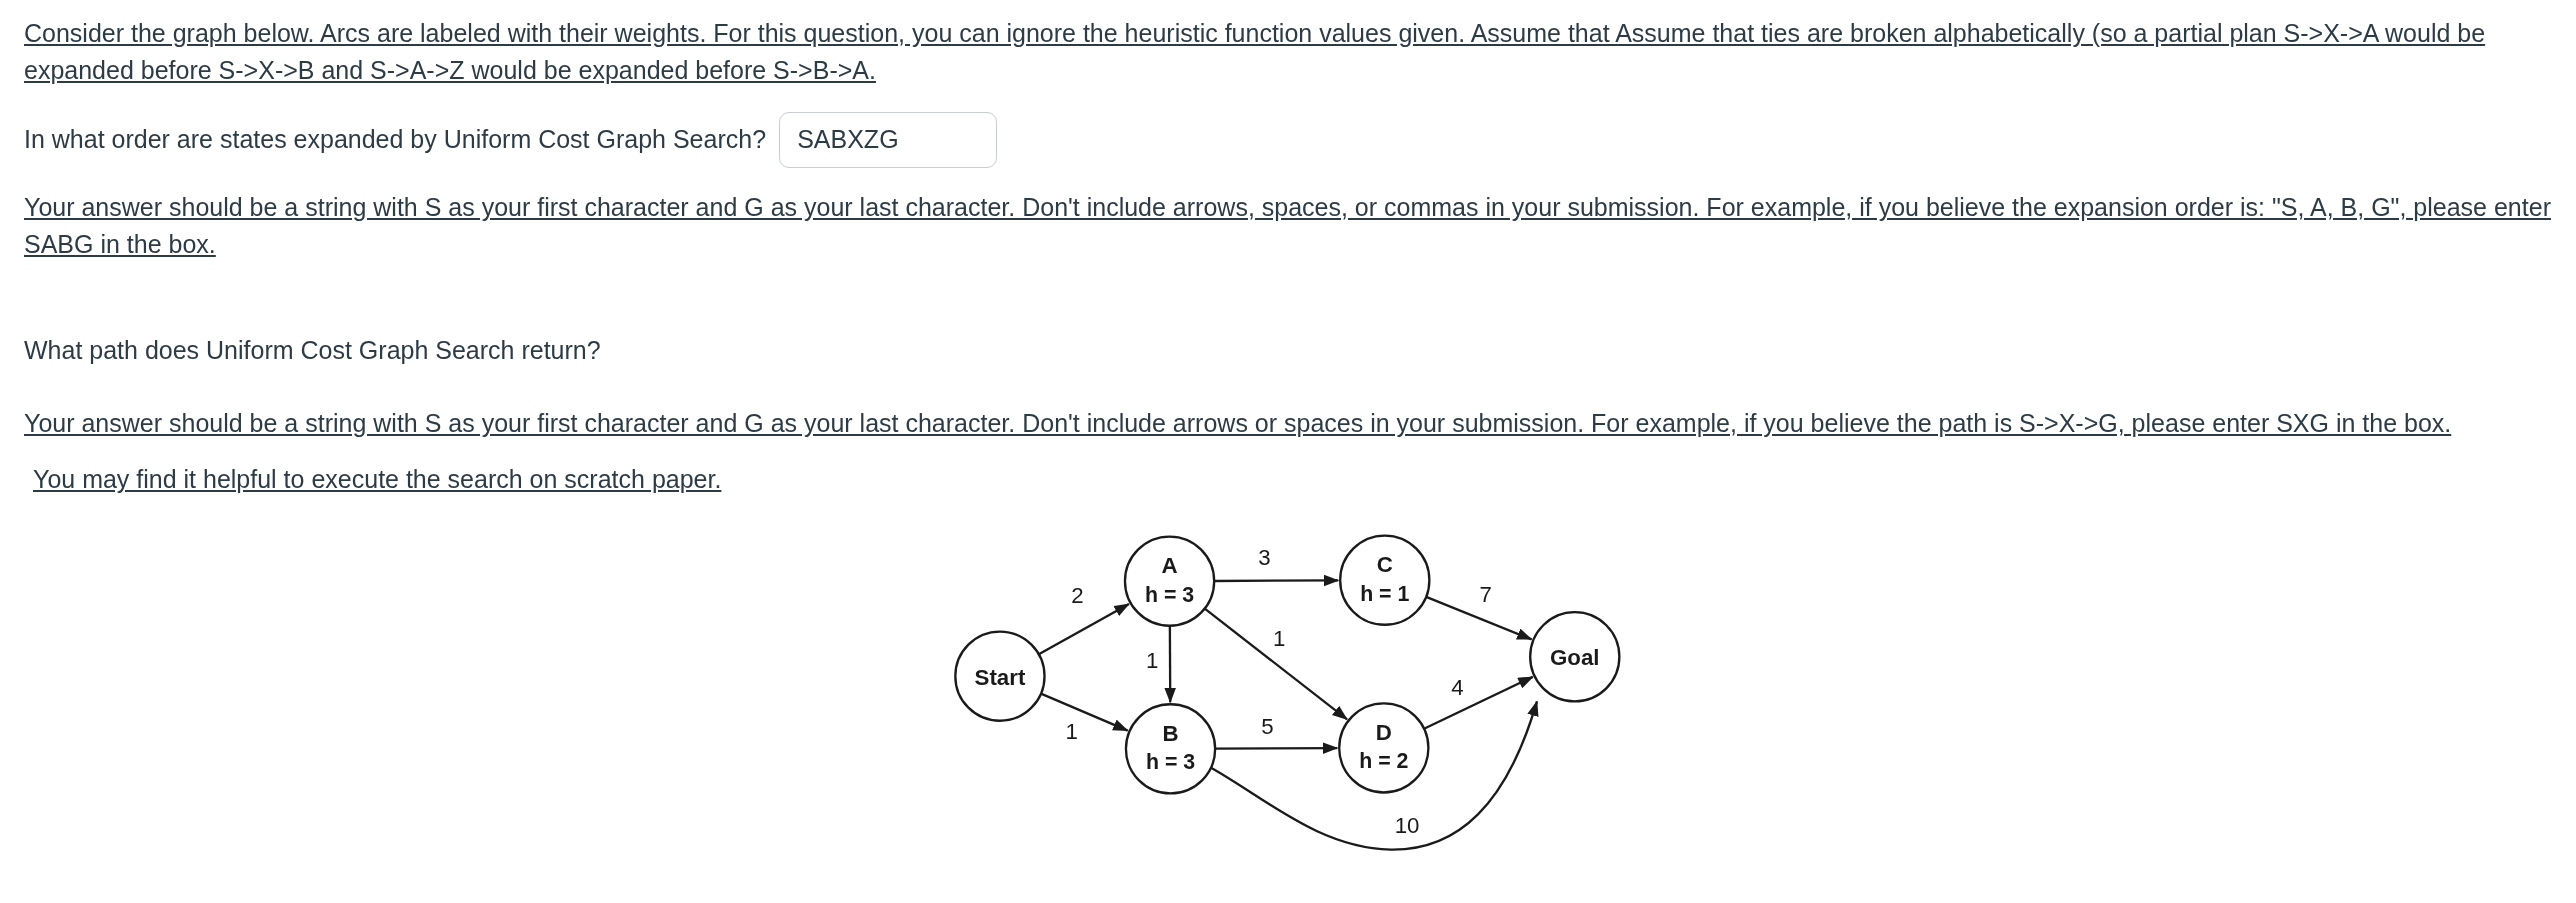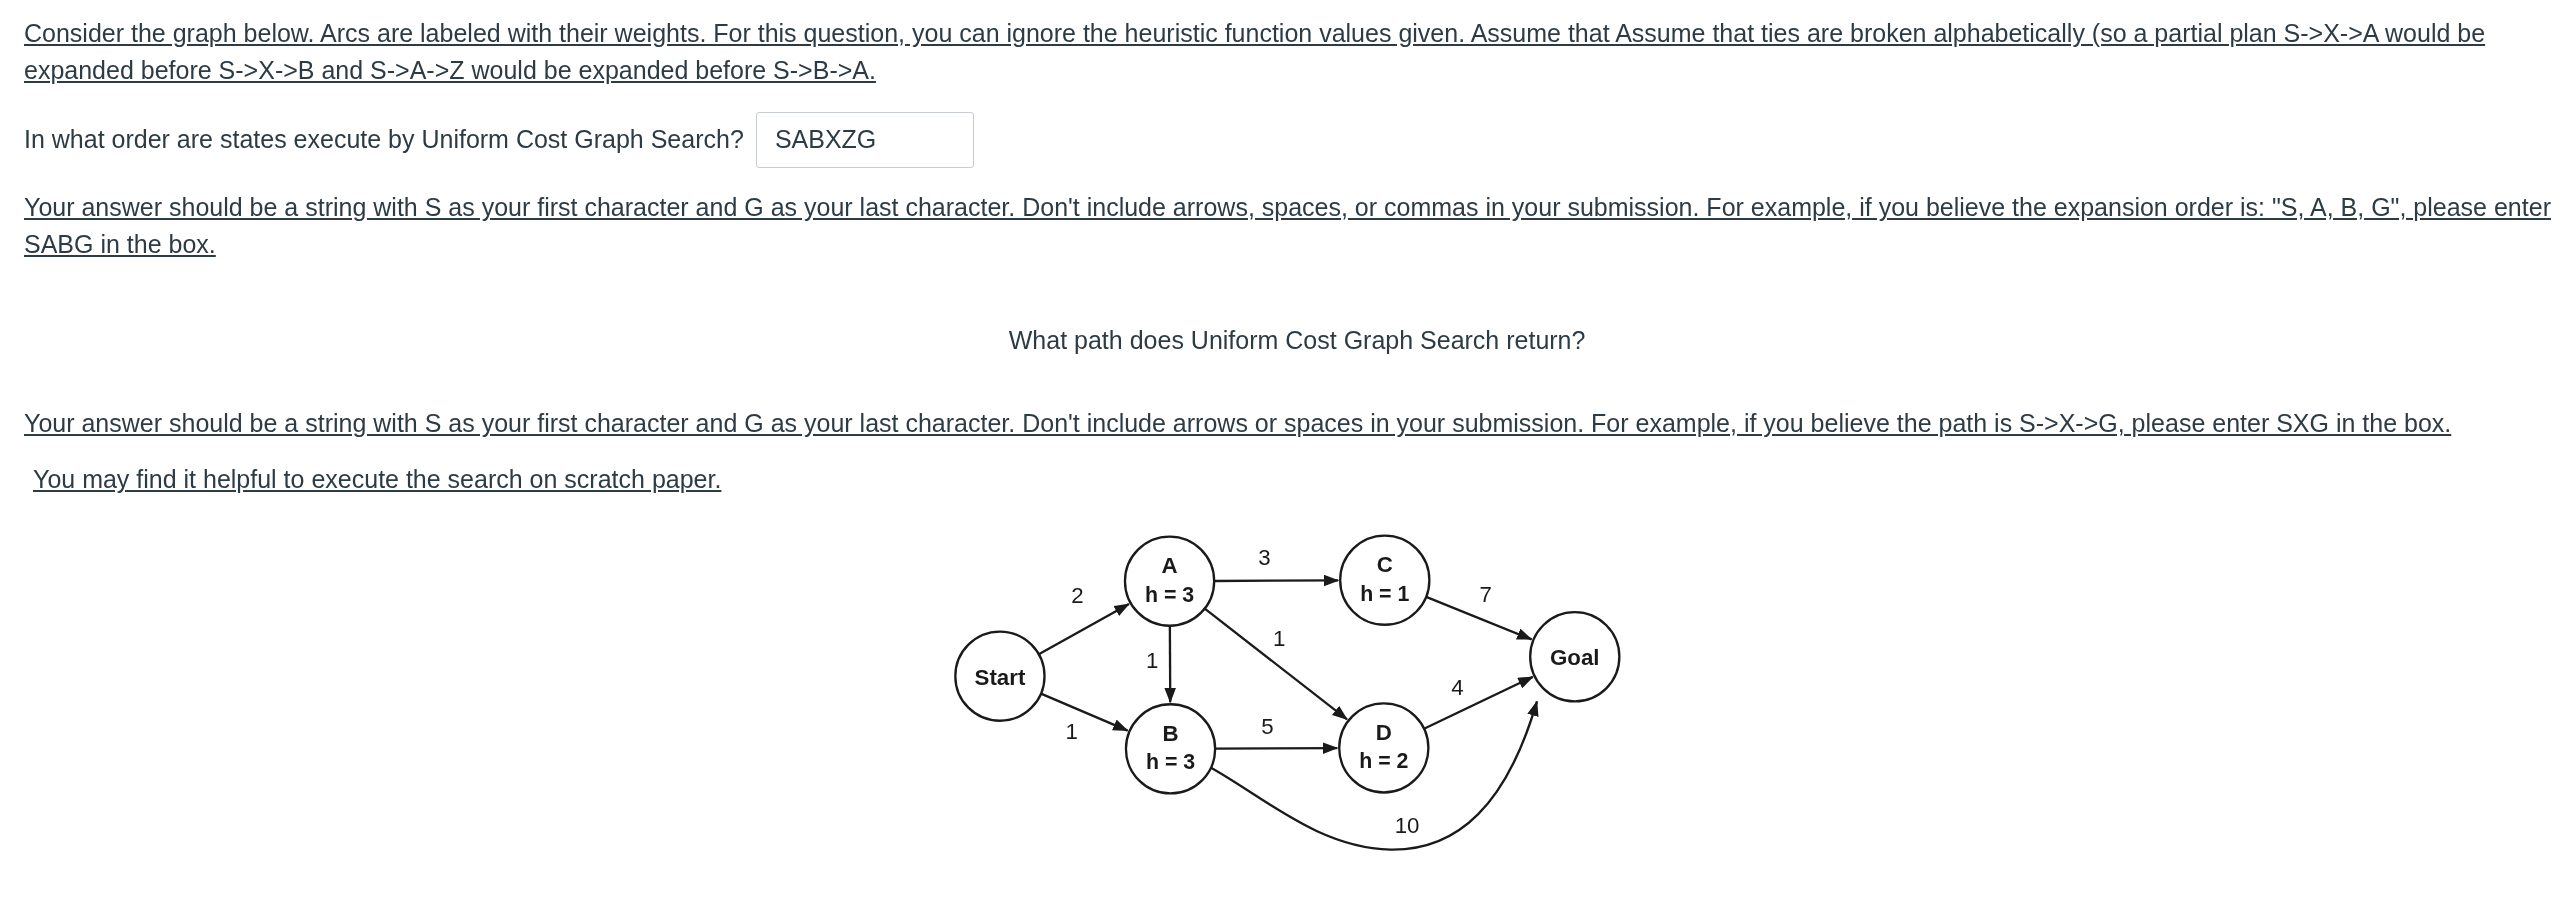--- a/index.html
+++ b/index.html
@@ -6,27 +6,27 @@
   body {
     width:2576px; height:904px; overflow:hidden;
     background:#ffffff; color:#2d3b45;
     font-family:"Liberation Sans", sans-serif;
     font-size:25px; line-height:37px;
   }
   .page { padding:14.5px 5.8px 0 24px; position:relative; }
   p { margin:0; max-width:2540px;text-decoration:underline; }
   .qrow { display:flex; align-items:center; gap:12.6px; height:58px; }
   .qrow-1 { margin-top:22px; }
-  .qrow-2 { margin-top:59px;flex-direction:column; }
+  .qrow-2 { margin-top:59px; }
   .help-1 { margin-top:20.4px; }
   .help-2 { margin-top:25px; }
   .note { margin-top:19.4px;margin-left:9px; }
   .answer-input {
     width:181px; height:54px;
-    border:1.9px solid #c7cdd1; border-radius:3px;
+    border:1.9px solid #c7cdd1; border-radius:10px;
     padding:0 17.5px; box-sizing:content-box;
     font-family:"Liberation Sans", sans-serif;
     font-size:25px; color:#2d3b45; background:#ffffff;
     outline:none;
   }
   .graph-wrap { position:relative; margin-top:25px; height:380px; }
   #graph-svg { position:absolute; left:906px; top:0; }
   .edge { stroke:#1a1a1a; stroke-width:2.4; fill:none; }
   .node-circle { fill:#ffffff; stroke:#1a1a1a; stroke-width:2.4; }
   .nlabel { font-family:"Liberation Sans", sans-serif; font-size:23px; font-weight:bold; fill:#1a1a1a; text-anchor:middle; }
@@ -34,21 +34,21 @@
   .wlabel { font-family:"Liberation Sans", sans-serif; font-size:23px; fill:#1a1a1a; text-anchor:middle; }
 </style>
 </head>
 <body>
 
 <div class="page">
 
   <p>Consider the graph below. Arcs are labeled with their weights. For this question, you can ignore the heuristic function values given. Assume that Assume that ties are broken alphabetically (so a partial plan S-&gt;X-&gt;A would be expanded before S-&gt;X-&gt;B and S-&gt;A-&gt;Z would be expanded before S-&gt;B-&gt;A.</p>
 
   <div class="qrow qrow-1">
-    <span>In what order are states execute by Uniform Cost Graph Search?</span>
+    <span>In what order are states expanded by Uniform Cost Graph Search?</span>
     <input type="text" class="answer-input" value="SABXZG" style="">
   </div>
 
   <p class="help-1">Your answer should be a string with S as your first character and G as your last character. Don't include arrows, spaces, or commas in your submission. For example, if you believe the expansion order is: "S, A, B, G", please enter SABG in the box.</p>
 
   <div class="qrow qrow-2">
     <span>What path does Uniform Cost Graph Search return?</span>
   </div>
 
   <p class="help-2">Your answer should be a string with S as your first character and G as your last character. Don't include arrows or spaces in your submission. For example, if you believe the path is S-&gt;X-&gt;G, please enter SXG in the box.</p>

